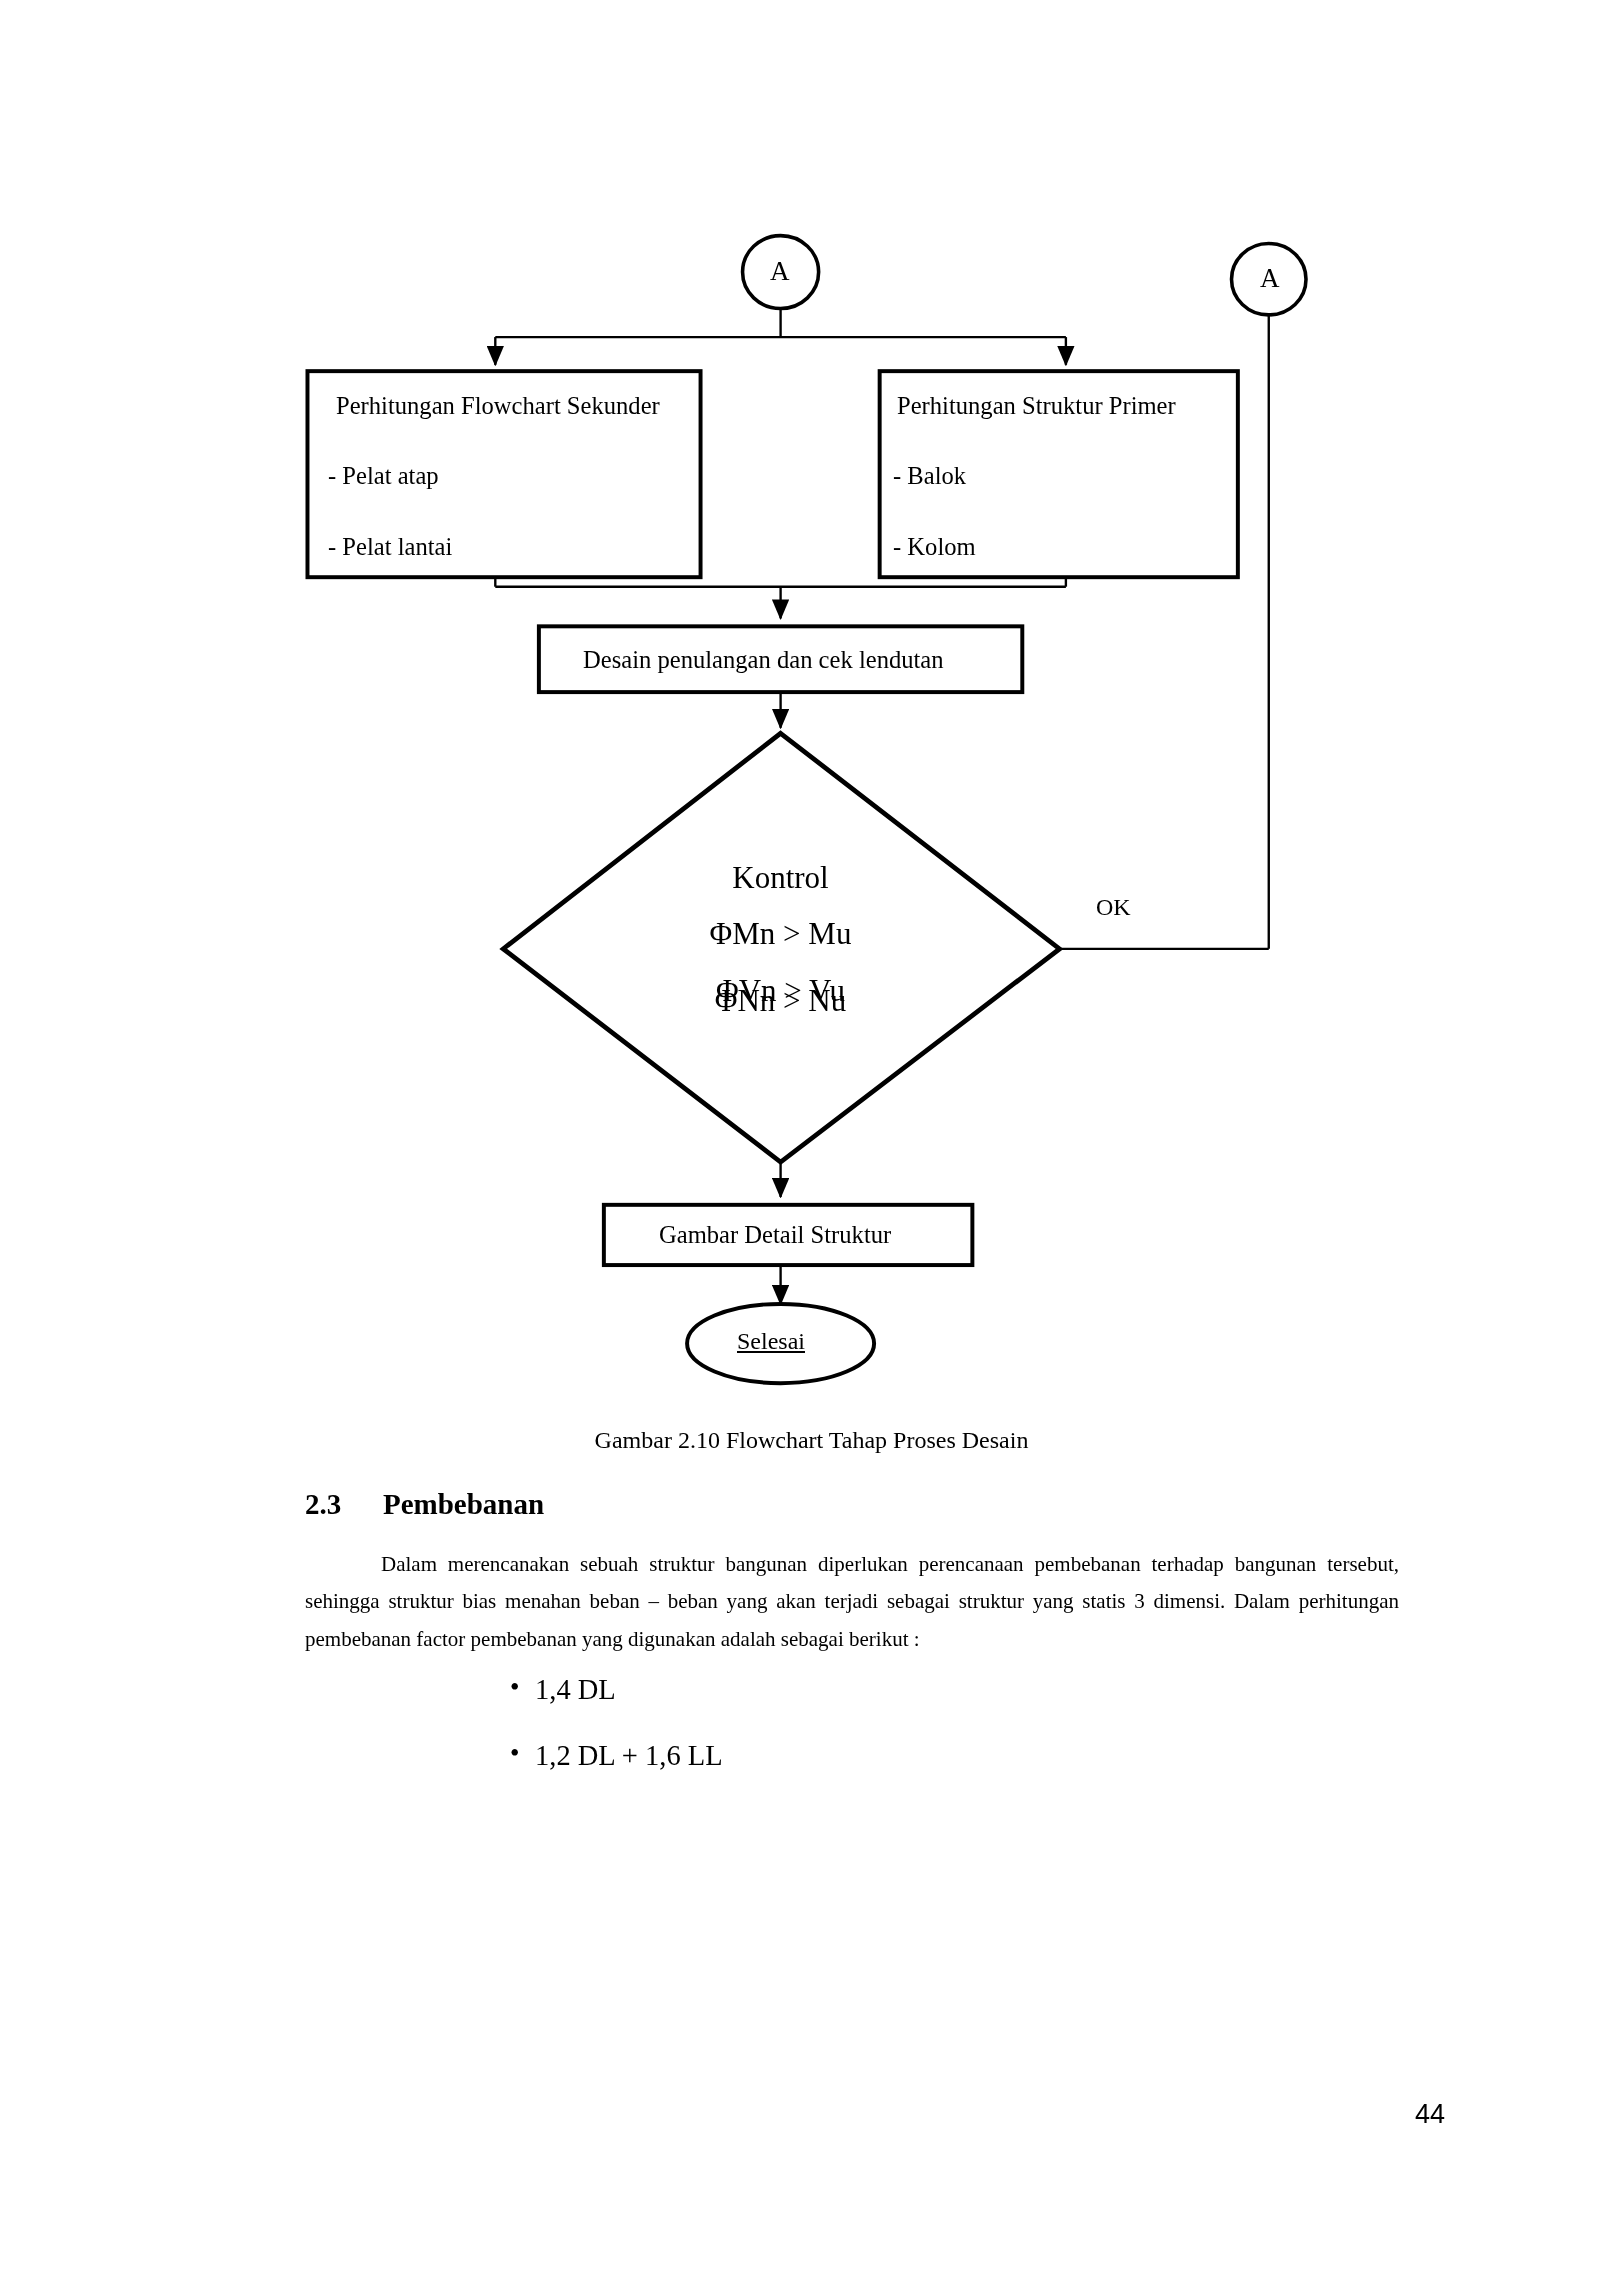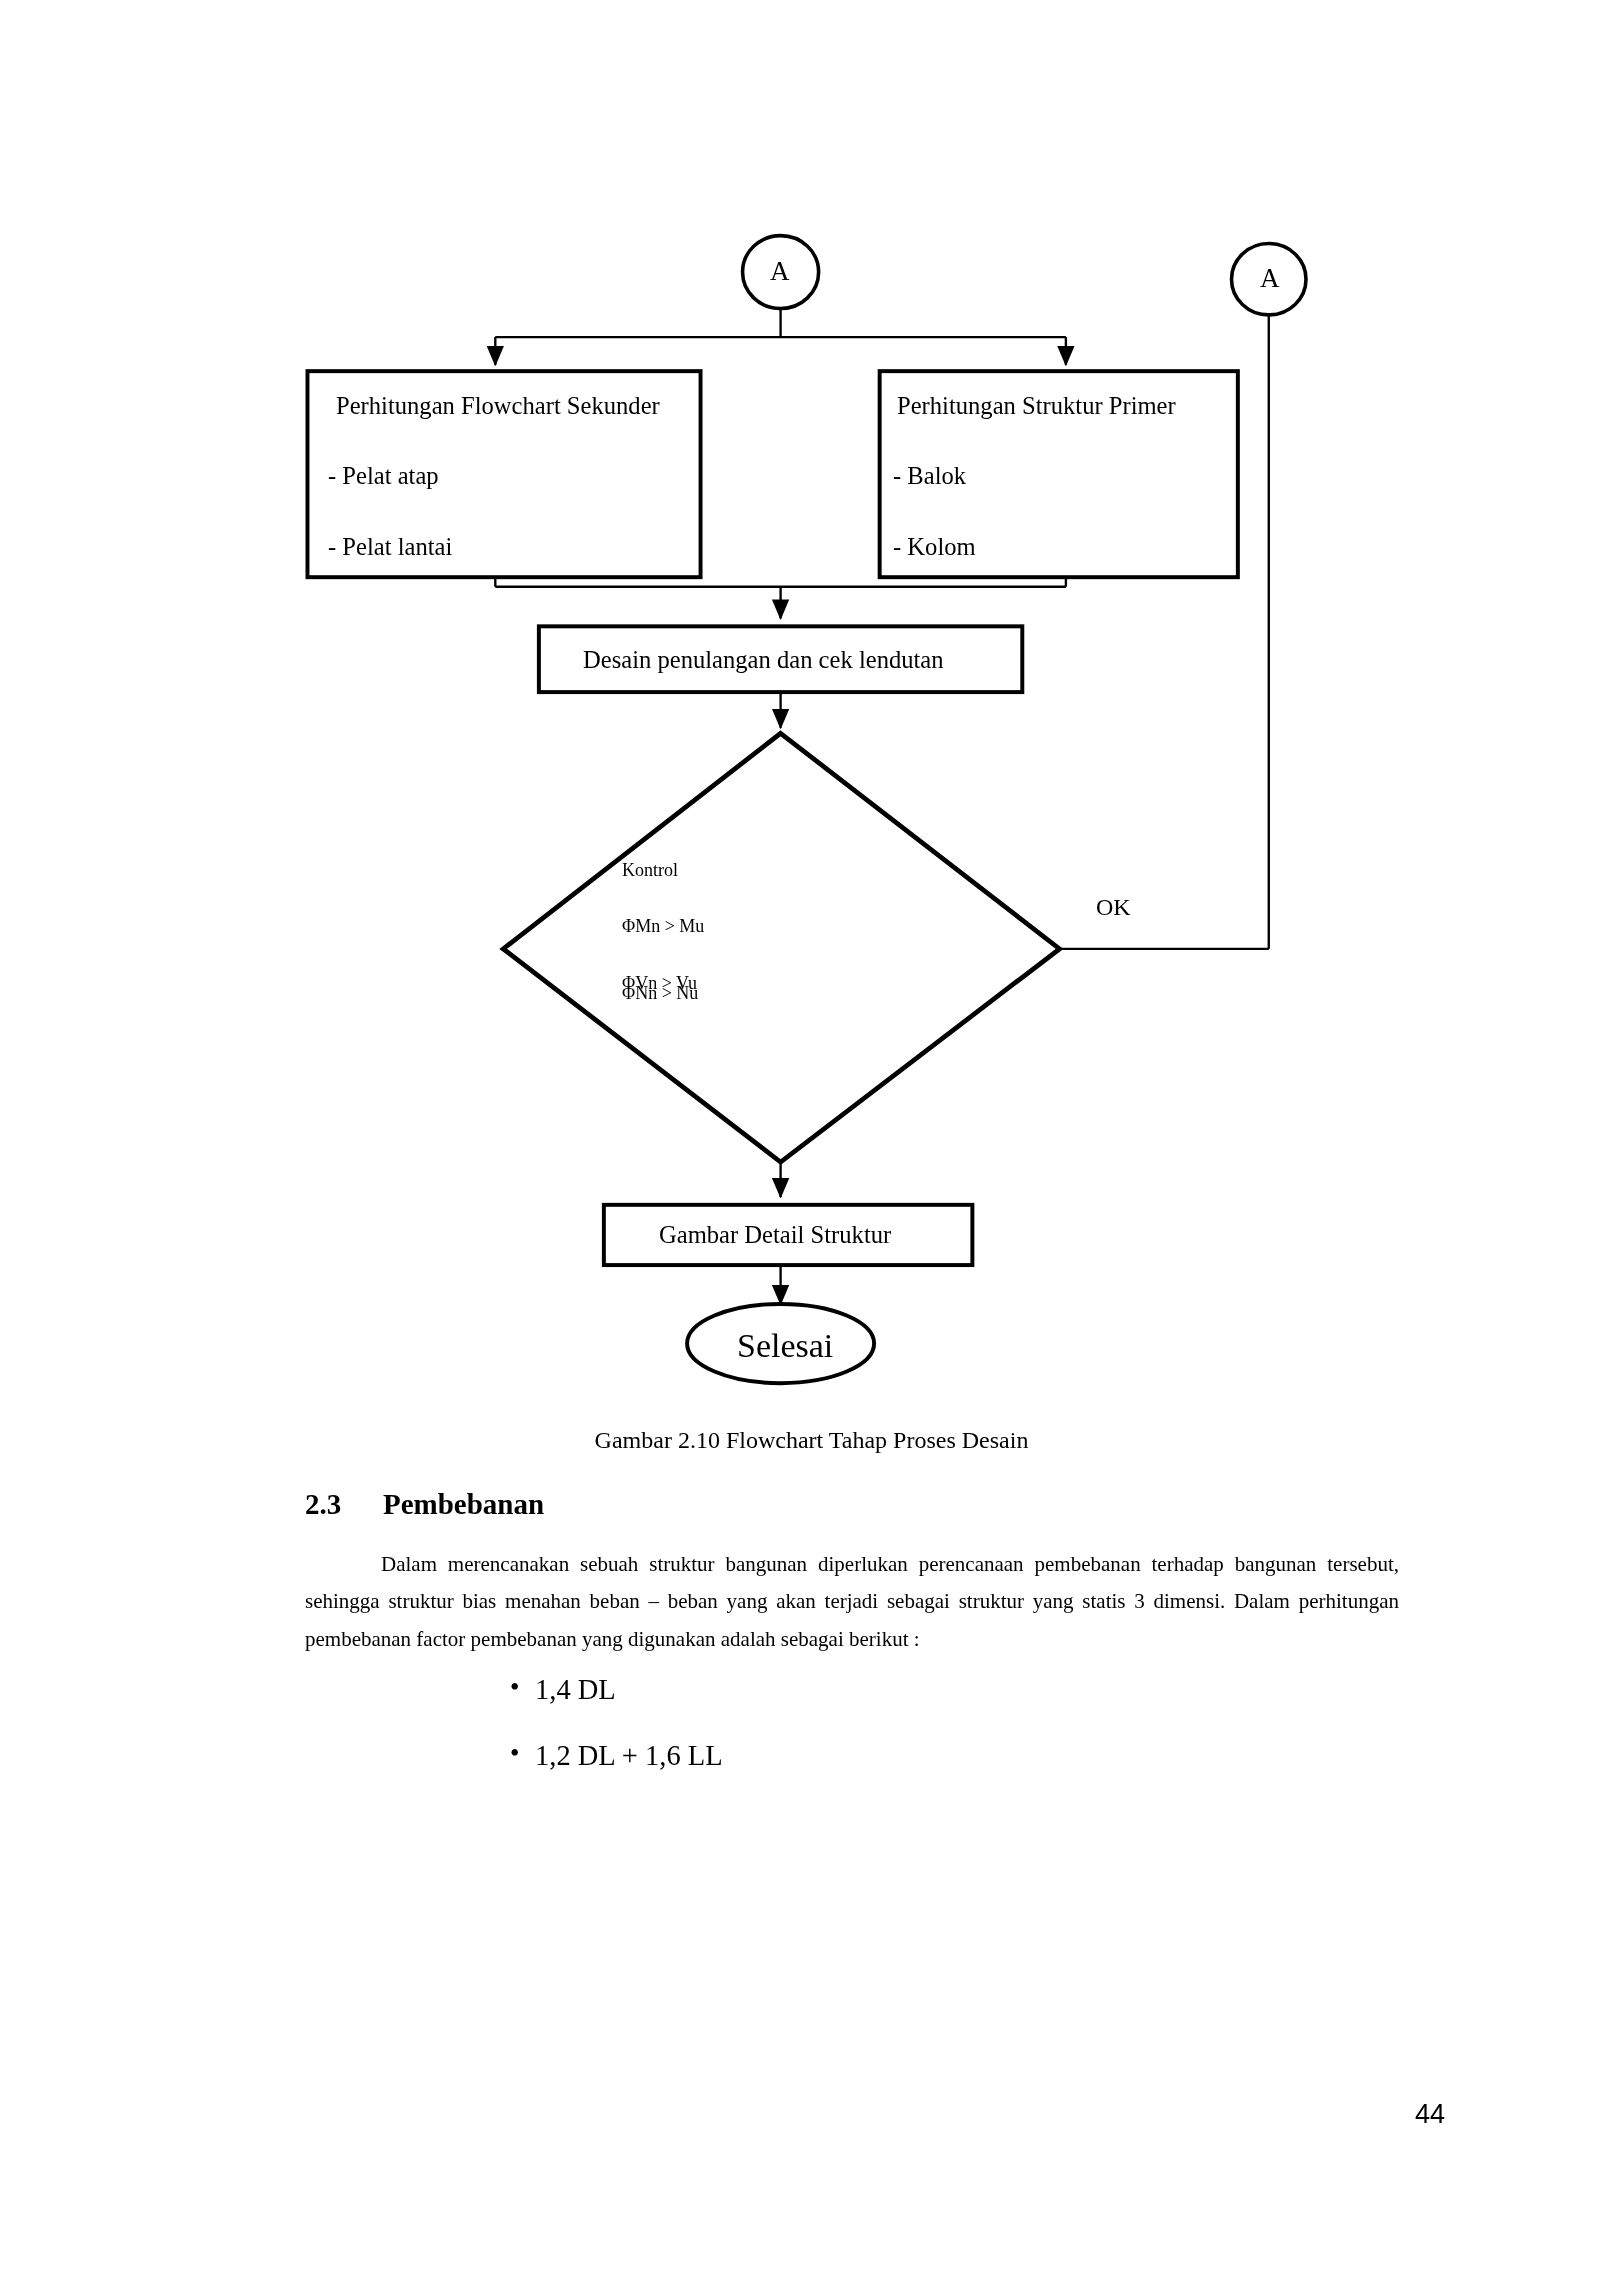--- a/index.html
+++ b/index.html
@@ -49,21 +49,22 @@
 
   
   .box-text {
     position: absolute;
     font-size: 24.6px;
     line-height: 1.0;
   }
 
   .diamond-line {
     position: absolute;
-    font-size: 18px;
+    font-size: 31px;
+    text-align: center;
     white-space: nowrap;
   }
 
   .edge-label {
     position: absolute;
     font-size: 24px;
   }
 
   .caption {
     position: absolute;
@@ -216,21 +217,21 @@
 
     <div class="diamond-line" style="left:622px; top:860px; width:317px;">Kontrol</div>
     <div class="diamond-line" style="left:622px; top:916px; width:317px;">ΦMn &gt; Mu</div>
     <div class="diamond-line" style="left:622px; top:973px; width:317px;">ΦVn &gt; Vu</div>
     <div class="diamond-line" style="left:622px; top:983px; width:317px;">ΦNn &gt; Nu</div>
 
     <div class="edge-label" style="left:1096px; top:894px;">OK</div>
 
     <div class="box-text" style="left:659px; top:1223px;">Gambar Detail Struktur</div>
 
-    <div class="box-text" style="left:737px; top:1329px; font-size:34px;">Selesai</div>
+    <div class="box-text" style="left:737px; top:1329px; font-size:24px;text-decoration:underline;">Selesai</div>
 
     <div class="caption" style="left:0px; top:1427px;">Gambar 2.10 Flowchart Tahap Proses Desain</div>
   </div>
 
   <div id="body-content">
 
     <h2 class="sec">
       <span class="sec-row">
         <span class="sec-num">2.3</span>
         <span>Pembebanan</span>

